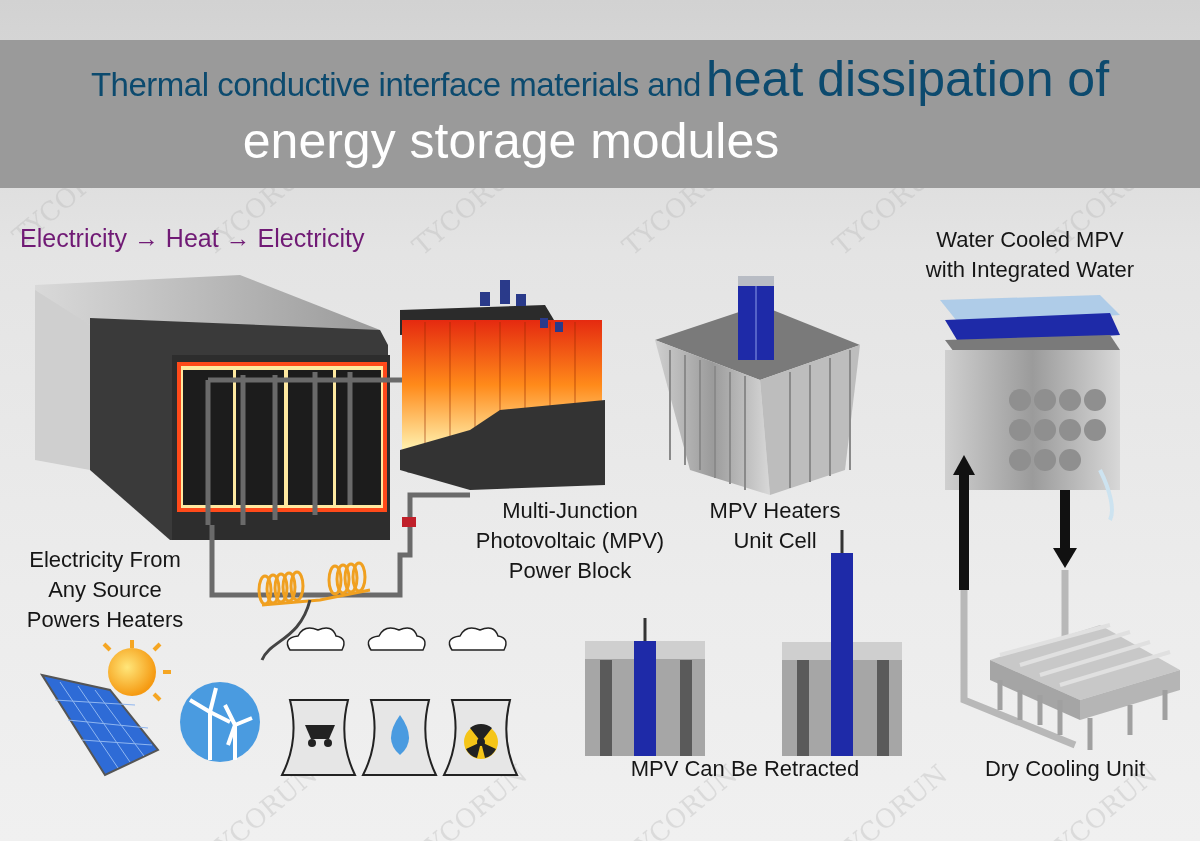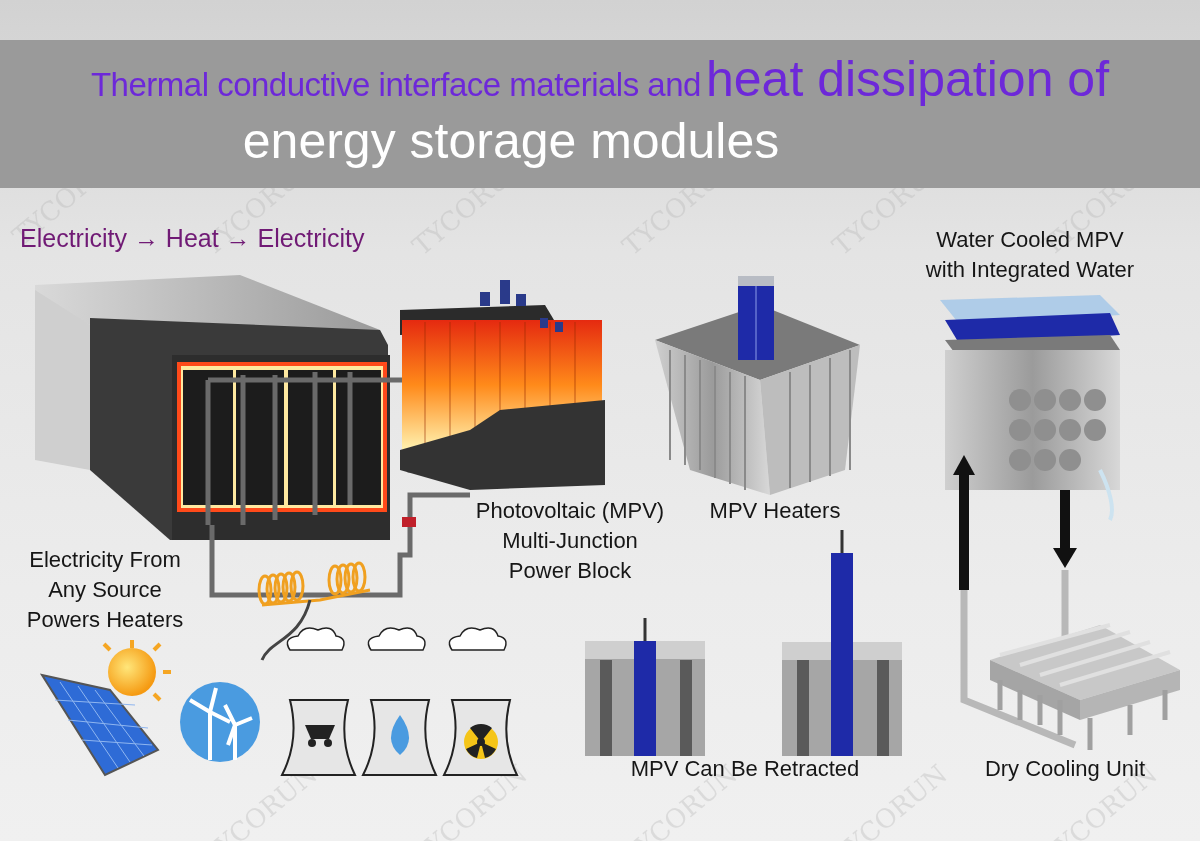--- a/index.html
+++ b/index.html
@@ -1,21 +1,21 @@
 <!DOCTYPE html>
 <html><head>
 <meta charset="utf-8">
 <style>
   html,body{margin:0;padding:0;}
   body{width:1200px;height:841px;position:relative;overflow:hidden;
     background:linear-gradient(180deg,#d2d2d2 0%,#e4e4e4 30%,#ececec 70%,#f0f0f0 100%);
     font-family:"DejaVu Sans","Liberation Sans",sans-serif;color:#111;}
   .abs{position:absolute;}
   .title-bar{left:0;top:40px;width:1200px;height:148px;background:#9a9a9a;}
-  .title-l1{left:0;top:50px;width:1200px;text-align:center;color:#6d28d9;white-space:nowrap;}
+  .title-l1{left:0;top:50px;width:1200px;text-align:center;color:#0c4a6e;white-space:nowrap;}
   .title-l1 .small{font-family:"Liberation Sans",sans-serif;font-size:33px;letter-spacing:-0.5px;}
   .title-l1 .big{font-family:"Liberation Sans",sans-serif;font-size:50px;}
   .title-l2{left:0;top:112px;width:1022px;text-align:center;color:#fff;font-family:"Liberation Sans",sans-serif;font-size:50px;}
   .label{font-family:Liberation Sans, sans-serif;font-size:22px;line-height:30px;text-align:center;color:#161616;}
   .flow{left:20px;top:224px;font-size:25px;font-family:Liberation Sans, sans-serif;color:#701a75;}
   .wm{font-family:"DejaVu Serif",serif;font-size:26px;color:rgba(180,180,180,0.35);transform:rotate(-40deg);}
 </style>
 </head>
 <body>
 
@@ -209,25 +209,26 @@
     <path d="M481,742 L470,728 A17,17 0 0,1 492,728 Z M481,742 L496,749 A17,17 0 0,1 485,758 Z M481,742 L477,758 A17,17 0 0,1 466,749 Z" fill="#222"></path>
   </g>
 </svg>
 
 <div class="abs label" style="left:5px;top:545px;width:200px;">
   <div>Electricity From</div>
   <div>Any Source</div>
   <div>Powers Heaters</div>
 </div>
 <div class="abs label" style="left:445px;top:496px;width:250px;">
+  <div>Multi-Junction</div>
   <div>Photovoltaic (MPV)</div>
-  <div>Multi-Junction</div>
   <div>Power Block</div>
 </div>
 <div class="abs label" style="left:685px;top:496px;width:180px;">
   <div>MPV Heaters</div>
+  <div>Unit Cell</div>
 </div>
 <div class="abs label" style="left:880px;top:225px;width:300px;">
   <div>Water Cooled MPV</div>
   <div>with Integrated Water</div>
 </div>
 <div class="abs label" style="left:590px;top:754px;width:310px;">MPV Can Be Retracted</div>
 <div class="abs label" style="left:950px;top:754px;width:230px;">Dry Cooling Unit</div>
 
 </body></html>

